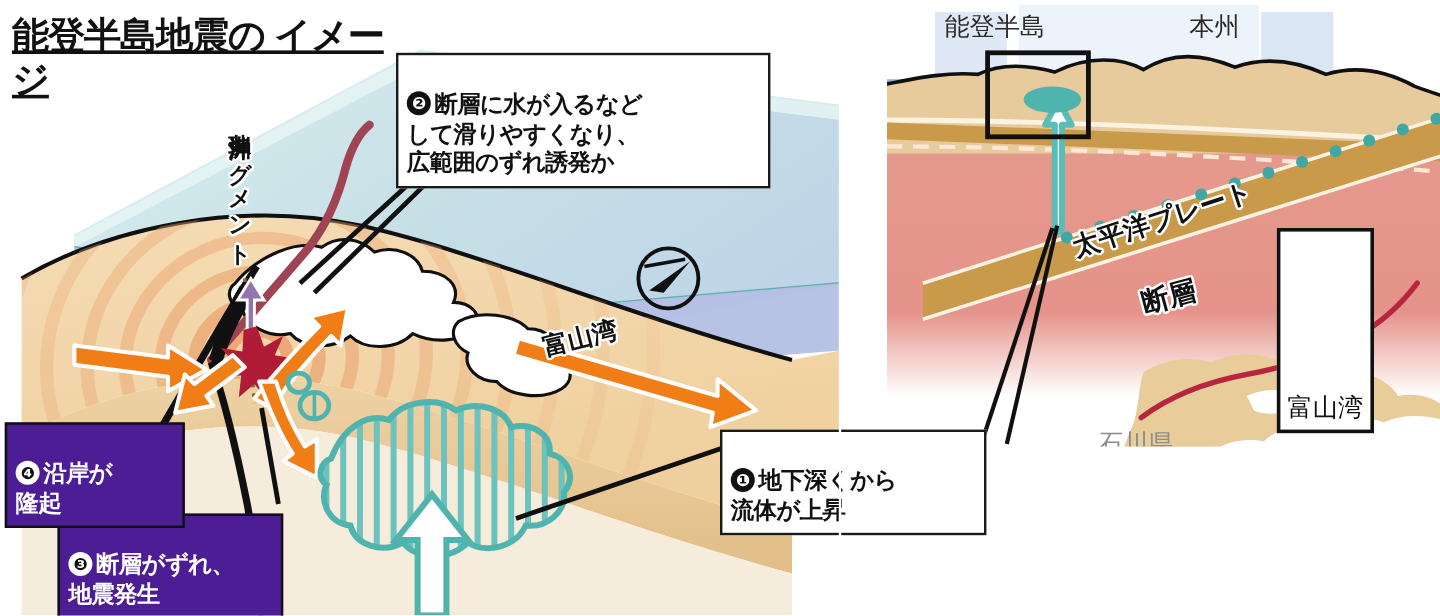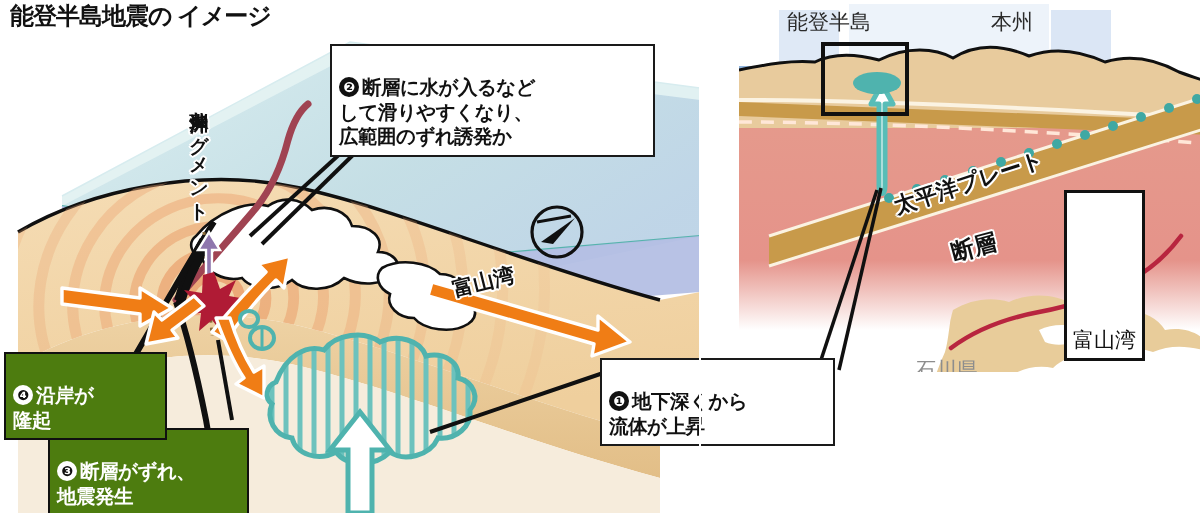--- a/index.html
+++ b/index.html
@@ -3,37 +3,37 @@
 <meta charset="utf-8">
 <style>
   html,body{margin:0;padding:0;background:#fff;}
   body{width:1200px;height:513px;overflow:hidden;
        font-family:"Liberation Sans","DejaVu Sans",sans-serif;}
   #root{position:relative;width:1200px;height:513px;background:#ffffff;}
   .noselect{user-select:none;}
 
   
   .title{
-    position:absolute;left:10px;top:2px;width:330px;
-    font-size:24px;font-weight:bold;line-height:1.18;
-    color:#111;letter-spacing:-1px;z-index:60;
+    position:absolute;left:10px;top:12px;width:330px;
+    font-size:31px;font-weight:bold;line-height:1.18;
+    color:#111;letter-spacing:-1px;z-index:60;text-decoration:underline;
   }
 
   
   .panel-left{position:absolute;left:0;top:0;width:700px;height:513px;overflow:hidden;}
   .panel-right{position:absolute;left:700px;top:0;width:500px;height:372px;overflow:hidden;background:#fff;margin-left:39px;}
   .panel-divider{position:absolute;left:699px;top:0;width:2px;height:513px;background:#ffffff;z-index:55;}
 
   
   .callout{
     position:absolute;background:#ffffff;border:2.5px solid #1a1a1a;
-    padding:5px 24px 6px 7px;font-size:19.5px;font-weight:bold;line-height:1.25;
+    padding:5px 11px 6px 7px;font-size:19.5px;font-weight:bold;line-height:1.25;
     color:#111;z-index:50;letter-spacing:-0.5px;white-space:pre-line;
   }
-  .callout.dark{background:#4d7c0f;border-color:#101010;color:#ffffff;}
+  .callout.dark{background:#4c1d95;border-color:#101010;color:#ffffff;}
   .num{
     display:inline-block;width:20px;height:20px;border-radius:50%;
     background:#111;color:#fff;font-size:14px;line-height:20px;
     text-align:center;margin-right:3px;vertical-align:2px;font-weight:bold;
   }
   .callout.dark .num{background:#ffffff;color:#101010;}
 
   
   .maplabel{position:absolute;font-size:21px;color:#8d8d8d;font-weight:normal;z-index:30;}
   .region-label{position:absolute;font-size:21px;color:#2a2a2a;z-index:40;}

